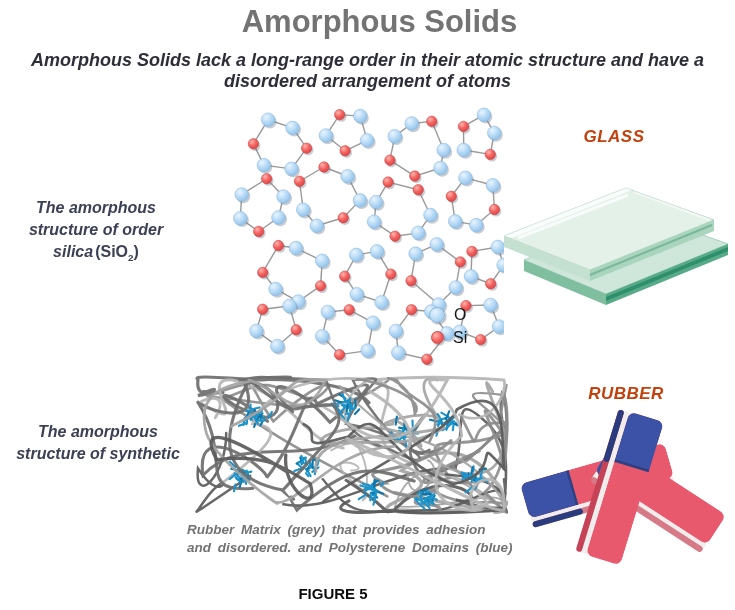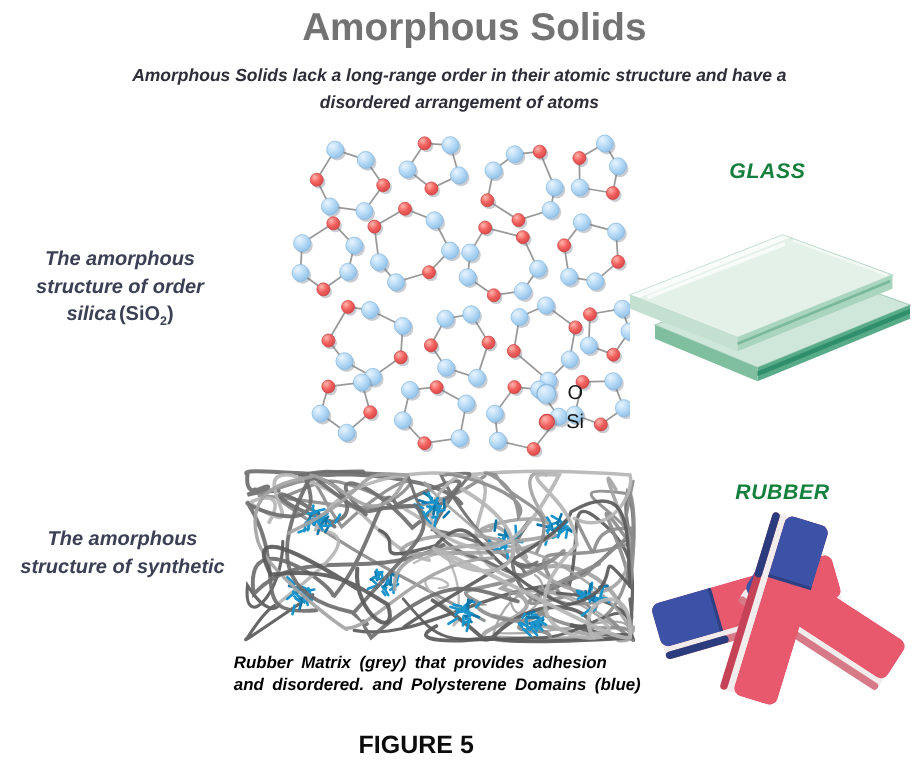--- a/index.html
+++ b/index.html
@@ -1,39 +1,39 @@
 <!DOCTYPE html>
 <html><head>
 <meta charset="utf-8">
 <style>
   html,body{margin:0;padding:0;background:#ffffff;}
   .page{position:relative;width:735px;height:610px;background:#ffffff;overflow:hidden;
         font-family:"Liberation Sans",sans-serif;}
   .title{position:absolute;top:4px;left:0;width:100%;text-align:center;
          font-size:31px;font-weight:bold;color:#737373;padding-left:12px;}
   .subtitle{position:absolute;top:50px;left:0;width:100%;text-align:center;
-            font-size:14px;font-weight:bold;font-style:italic;color:#2e2e38;line-height:21px;}
+            font-size:18px;font-weight:bold;font-style:italic;color:#2e2e38;line-height:21px;}
   .side-label{position:absolute;text-align:center;font-weight:bold;font-style:italic;
               font-size:16px;color:#3b4054;line-height:22px;}
   .side-label .formula{font-style:normal;margin-left:2px;}
   sub{font-size:62%;}
   .img-label{position:absolute;text-align:center;font-weight:bold;font-style:italic;
-             font-size:17px;color:#15803d;letter-spacing:.5px;}
+             font-size:17px;color:#c2410c;letter-spacing:.5px;}
   .legend{position:absolute;left:429px;top:303px;font-size:16px;color:#151515;}
   .legend-row{display:flex;align-items:center;height:23px;}
   .legend-dot{border-radius:50%;margin-right:9px;box-shadow:1.5px 1.5px 1.5px rgba(90,100,120,.45);}
   .dot-o{width:14px;height:14px;background:radial-gradient(circle at 35% 30%, #e6f3ff, #b5d9f5 55%, #8fc1e8);
          border:1px solid #8ab8dd;}
   .dot-si{width:11px;height:11px;background:radial-gradient(circle at 35% 30%, #ffb4ac, #f2605e 55%, #d84848);
           border:1px solid #cf4242;margin-left:2px;}
   .caption{position:absolute;left:187px;top:521px;width:348px;
-           font-size:13.5px;font-weight:bold;font-style:italic;color:#000000;
+           font-size:13.5px;font-weight:bold;font-style:italic;color:#737373;
            line-height:17.5px;word-spacing:3px;}
   .figure-label{position:absolute;left:183px;top:585px;width:300px;text-align:center;
-                font-weight:bold;font-size:20px;color:#0c0c0c;}
+                font-weight:bold;font-size:15px;color:#0c0c0c;}
   .illus{position:absolute;}
 </style>
 </head>
 <body>
 
 <div class="page">
 
   <div class="title">Amorphous Solids</div>
 
   <div class="subtitle">

